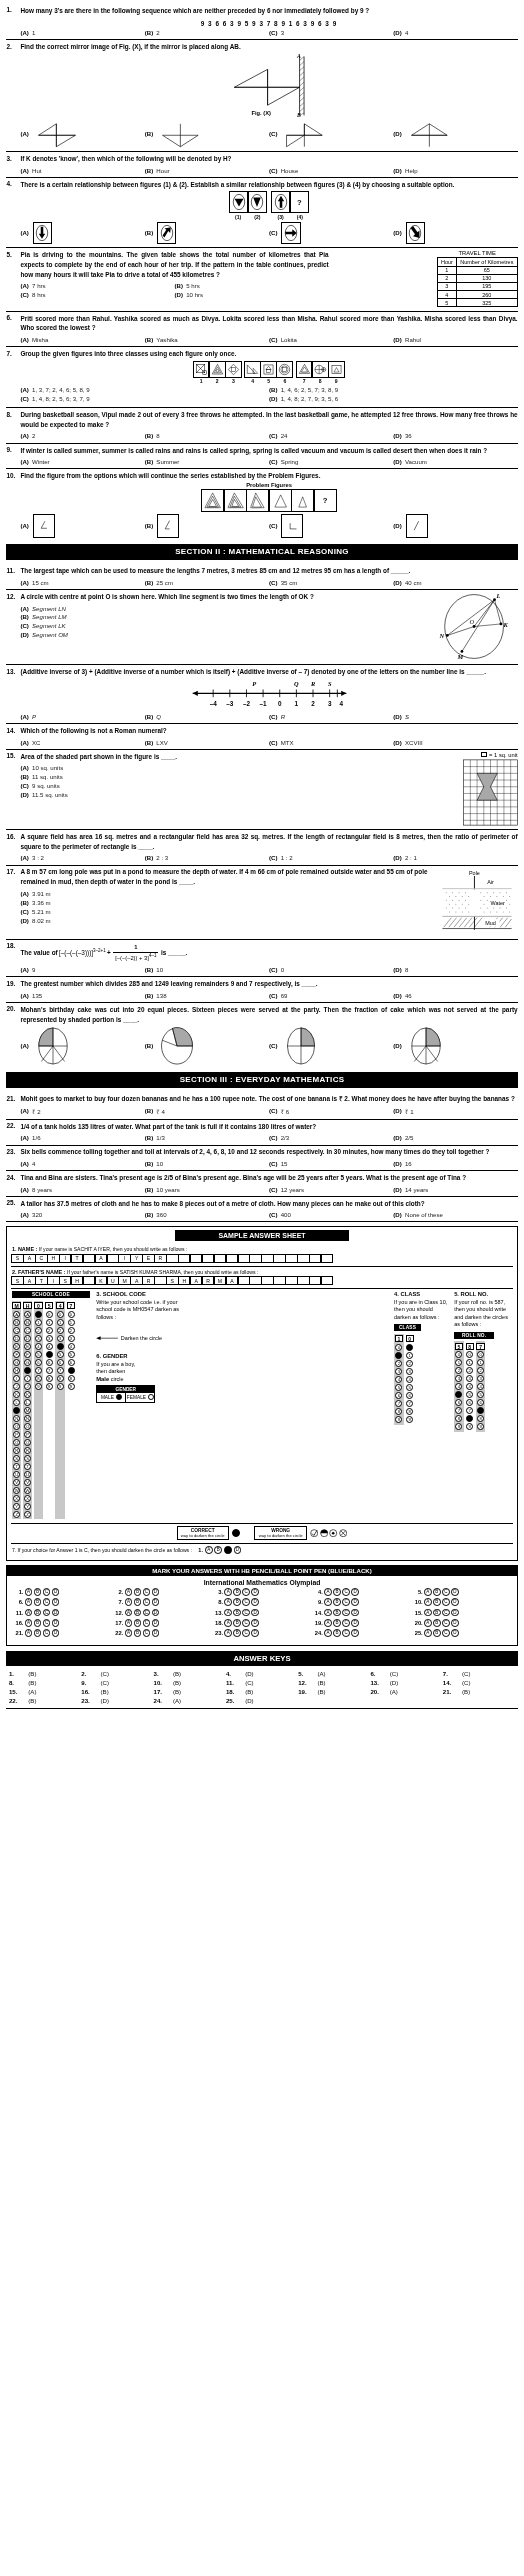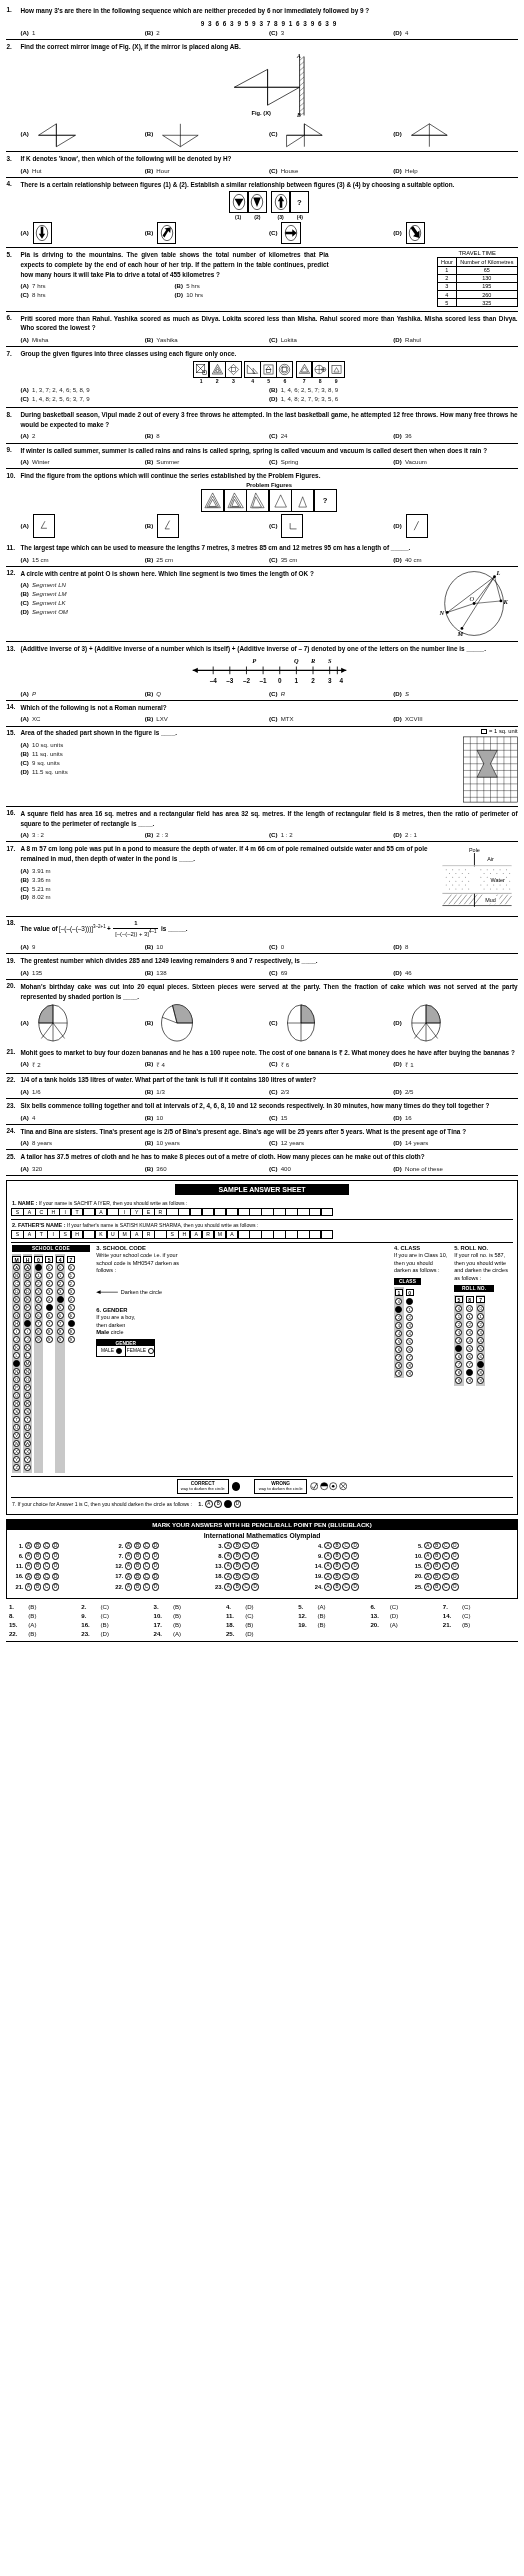--- a/index.html
+++ b/index.html
@@ -696,20 +696,21 @@
               <svg width="15.4" height="16.7" viewBox="0 0 24 26">
                   <line x1="15" y1="5" x2="8" y2="19" stroke="#000" stroke-width=".9"></line>
                 </svg>
               </span>
           </div>
         </div>
       </div>
     </div>
   </div>
 
+  <div class="section-banner">SECTION II : MATHEMATICAL REASONING</div>
 
   <div class="q">
     <div class="qrow">
       <div class="qnum">11.</div>
       <div class="qbody">
         <div class="qtext">The largest tape which can be used to measure the lengths 7 metres, 3 metres 85 cm and 12 metres 95 cm has a length of _____.</div>
         <div class="opts">
           <div class="opt">
               <span class="lbl">(A)</span>
               <span class="val">15 cm</span>
@@ -1190,20 +1191,21 @@
                 <line x1="31" y1="31" x2="31" y2="59"></line>
                   <line x1="31" y1="31" x2="49" y2="55"></line>
               </g>
             </svg>
           </div>
         </div>
       </div>
     </div>
   </div>
 
+  <div class="section-banner">SECTION III : EVERYDAY MATHEMATICS</div>
 
   <div class="q">
     <div class="qrow">
       <div class="qnum">21.</div>
       <div class="qbody">
         <div class="qtext">Mohit goes to market to buy four dozen bananas and he has a 100 rupee note. The cost of one banana is ₹ 2. What money does he have after buying the bananas ?</div>
         <div class="opts">
           <div class="opt">
               <span class="lbl">(A)</span>
               <span class="val">₹ 2</span>
@@ -1875,20 +1877,21 @@
             <span class="num">25.</span>
             <span class="obub">A</span>
             <span class="obub">B</span>
             <span class="obub">C</span>
             <span class="obub">D</span>
           </div>
         </div>
       </div>
   </div>
 
+  <div class="keys-banner">ANSWER KEYS</div>
   <div class="keys" id="answer-keys">
       <div class="keyline">
         <div class="keycell">
           <span class="kn">1.</span>
           <span class="kv">(B)</span>
         </div>
         <div class="keycell">
           <span class="kn">2.</span>
           <span class="kv">(C)</span>
         </div>

